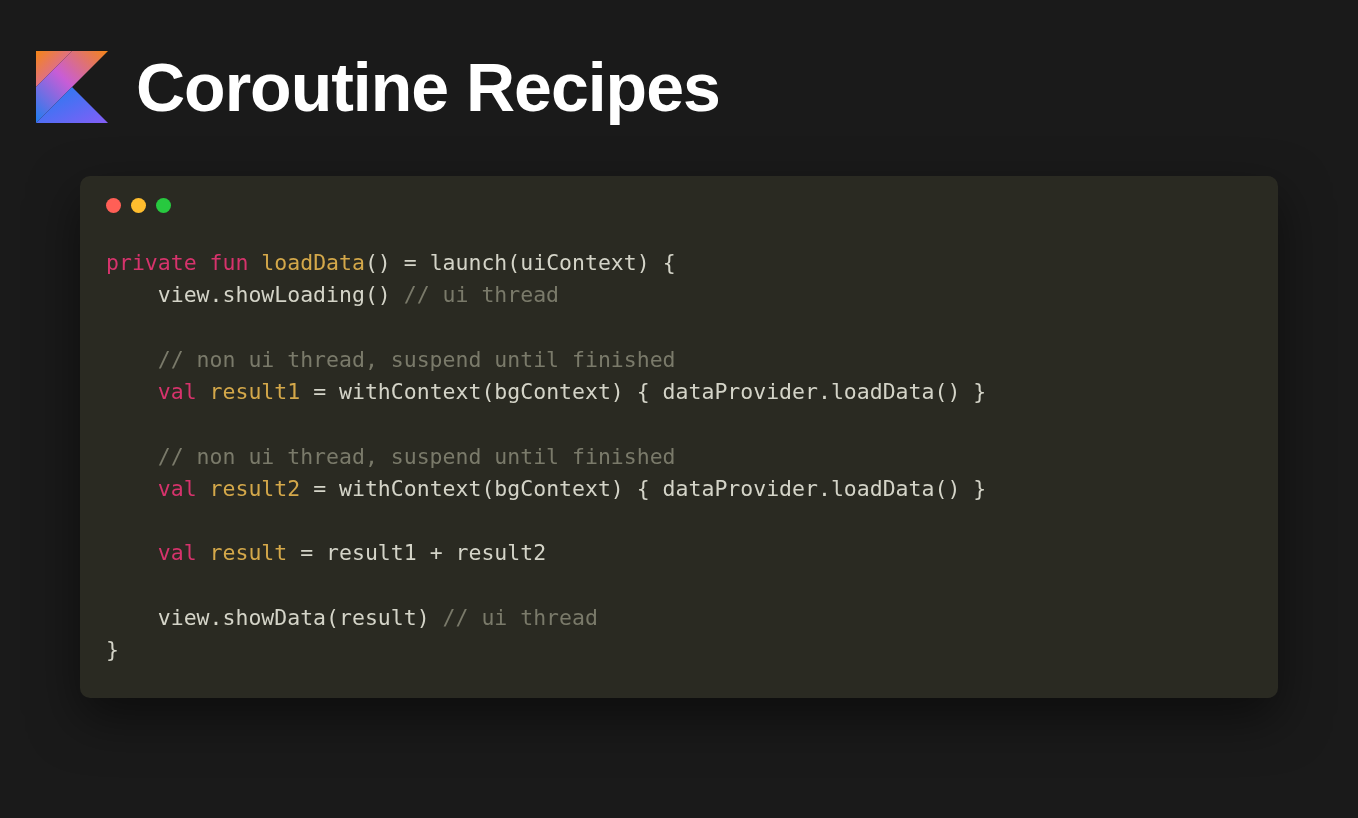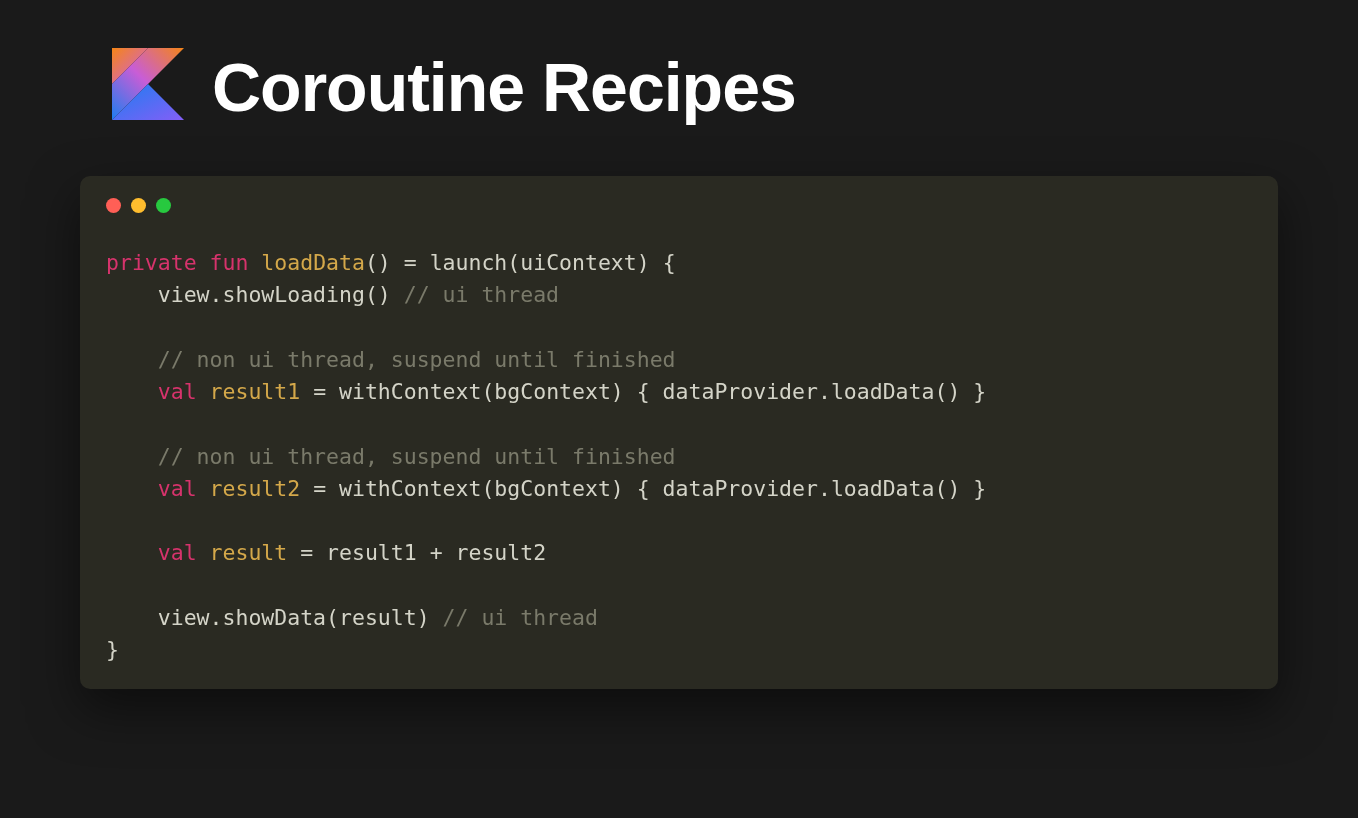--- a/index.html
+++ b/index.html
@@ -9,22 +9,22 @@
     }
     body {
       background: #1a1a1a;
       width: 1358px;
       height: 818px;
       font-family: -apple-system, BlinkMacSystemFont, "Segoe UI", sans-serif;
       overflow: hidden;
     }
     .header {
       display: flex;
-      align-items: flex-start;
-      padding: 48px 70px 20px 112px;
+      align-items: center;
+      padding: 48px 70px 20px 36px;
       gap: 28px;
     }
     .kotlin-logo {
       width: 72px;
       height: 72px;
       flex-shrink: 0;
     }
     .title {
       color: #ffffff;
       font-size: 68px;
@@ -45,21 +45,21 @@
     }
     .control-dot {
       width: 15px;
       height: 15px;
       border-radius: 50%;
     }
     .dot-red { background: #ff5f56; }
     .dot-yellow { background: #ffbd2e; }
     .dot-green { background: #27c93f; }
     .code-content {
-      padding: 24px 26px 23px 26px;
+      padding: 24px 26px 32px 26px;
       font-family: "SF Mono", "Consolas", "Monaco", monospace;
       font-size: 21.5px;
       line-height: 1.5;
       color: #d4d4c8;
       white-space: pre;
     }
     .kw { color: #d6336c; }
     .fn { color: #d4a84a; }
     .cm { color: #7a7a6a; }
   </style>

